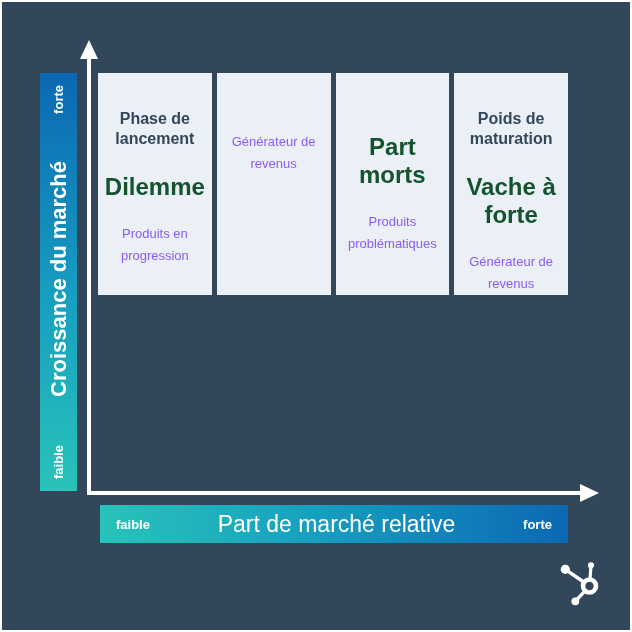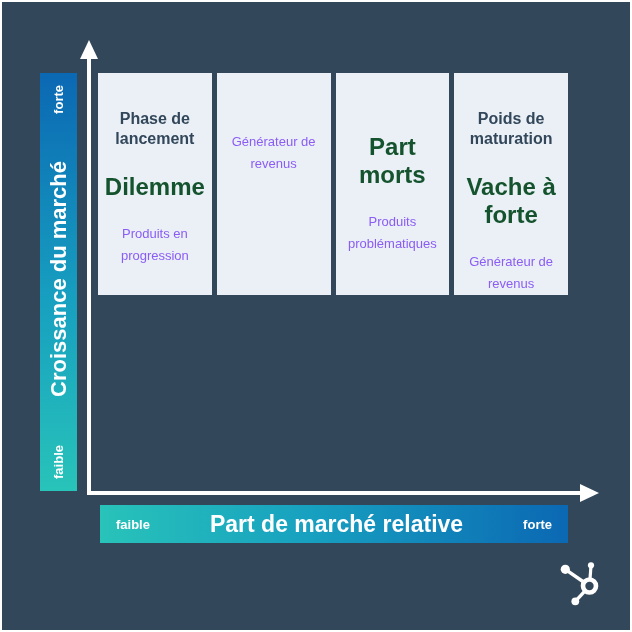--- a/index.html
+++ b/index.html
@@ -20,21 +20,21 @@
   .vbar .big   { font-size:22px; font-weight:bold; }
 
   
   .hbar {
     position:absolute; left:98px; top:503px; width:468px; height:38px;
     background:linear-gradient(90deg, #28c3b9 0%, #17a0c0 45%, #0b68b3 100%);
     display:flex; align-items:center; justify-content:space-between;
     padding:0 16px; color:#ffffff;
   }
   .hbar .small { font-size:13px; font-weight:bold; }
-  .hbar .big   { font-size:23px; font-weight:bold; }
+  .hbar .big   { font-size:23px; font-weight:normal; }
 
   
   .axis-v-line { position:absolute; left:85px; top:54px; width:4px; height:437px; background:#ffffff; }
   .axis-v-head { position:absolute; left:78px; top:38px; width:0; height:0;
     border-left:9px solid transparent; border-right:9px solid transparent; border-bottom:19px solid #ffffff; }
   .axis-h-line { position:absolute; left:85px; top:489px; width:494px; height:4px; background:#ffffff; }
   .axis-h-head { position:absolute; left:578px; top:482px; width:0; height:0;
     border-top:9px solid transparent; border-bottom:9px solid transparent; border-left:19px solid #ffffff; }
 
   

